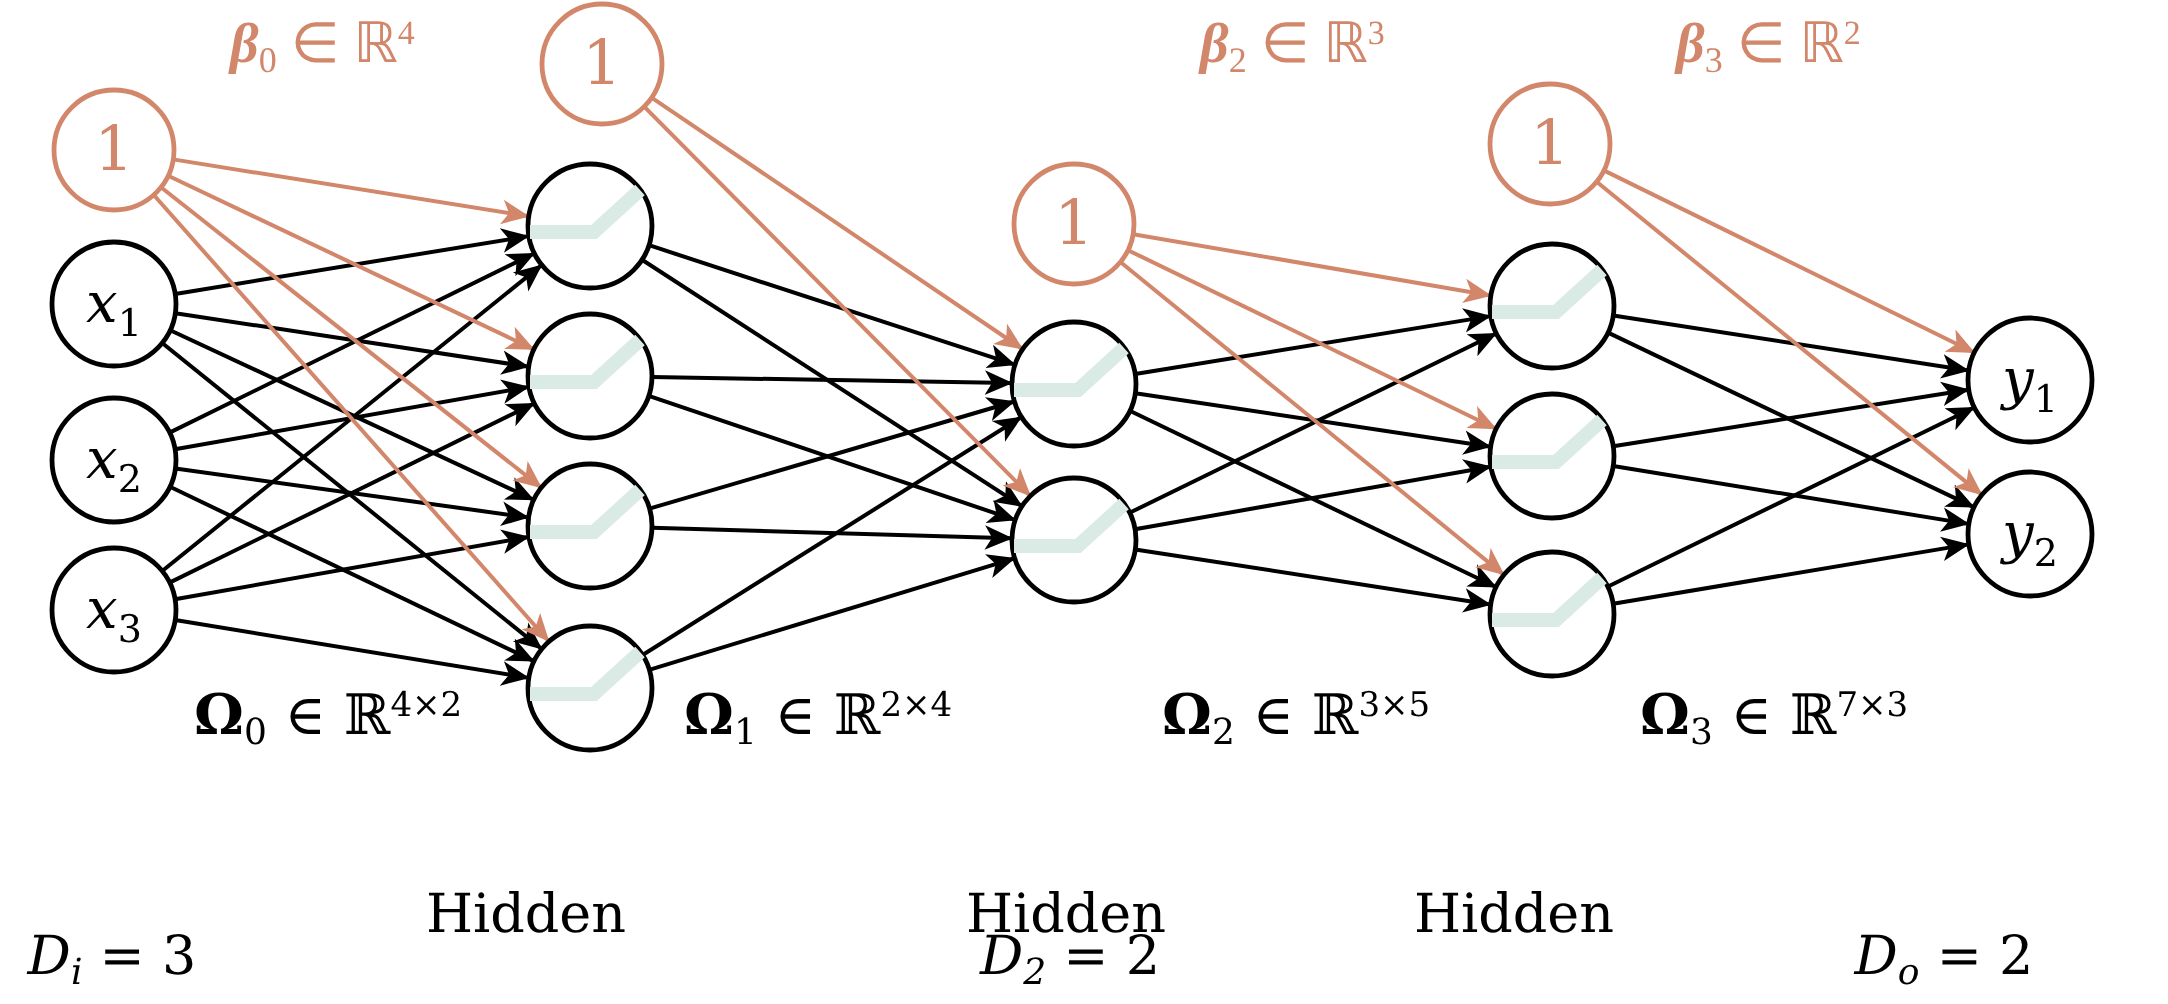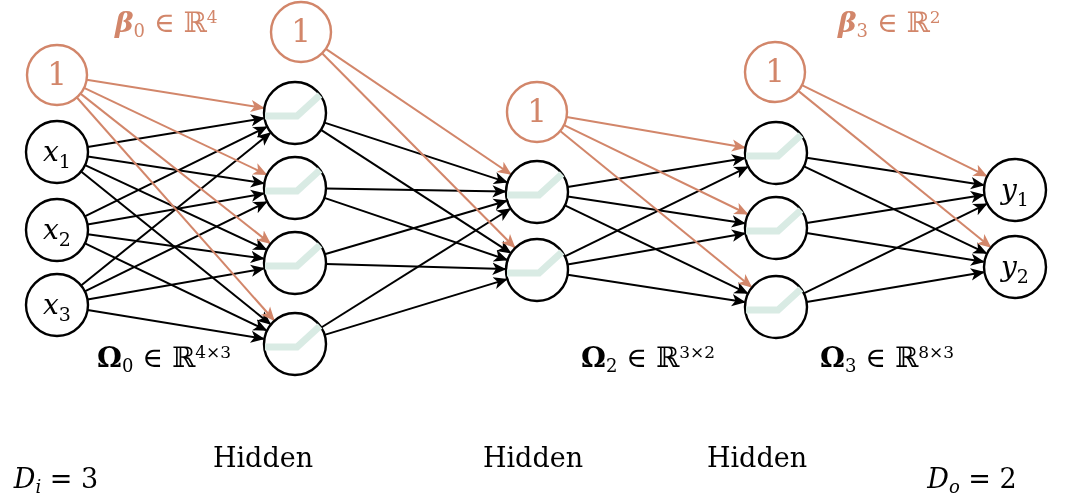--- a/index.html
+++ b/index.html
@@ -4,21 +4,21 @@
 <style>
   html,body{margin:0;padding:0;background:#fff;}
   #stage{position:relative;width:1084px;height:502px;background:#fff;overflow:hidden;
          font-family:"DejaVu Serif","DejaVu Sans",serif;color:var(--ink,#000);}
   #net-svg{position:absolute;left:0;top:0;}
 
   
   .math{position:absolute;font-size:28px;white-space:pre;line-height:1;}
   .math sub{font-size:18px;line-height:0;vertical-align:-5px;}
   .math sup{font-size:17px;line-height:0;vertical-align:9px;}
-  .beta{color:var(--accent,#d2866a);}
+  .beta{color:var(--accent,#d2866a);font-family:Liberation Serif, serif;}
   .beta .sym{font-weight:700;font-style:italic;}
   .omega{color:var(--ink,#000);}
   .omega .sym{font-weight:700;}
 
   
   .caption{position:absolute;top:383px;width:260px;text-align:center;
            font-size:27px;line-height:30px;white-space:pre;}
   .dim{position:absolute;top:464px;width:260px;text-align:center;
        font-size:27px;line-height:30px;white-space:pre;}
   .dim .dvar{font-style:italic;}
@@ -128,25 +128,27 @@
         <text x="1015" y="199" text-anchor="middle" class="nlabel">y<tspan dy="7" class="nsub">1</tspan></text>
         <text x="1015" y="276" text-anchor="middle" class="nlabel">y<tspan dy="7" class="nsub">2</tspan></text>
         <text x="57" y="85" text-anchor="middle" class="blabel">1</text>
         <text x="301" y="42" text-anchor="middle" class="blabel">1</text>
         <text x="537" y="122" text-anchor="middle" class="blabel">1</text>
         <text x="775" y="82" text-anchor="middle" class="blabel">1</text>
       </g>
   </svg>
 
   <div class="math beta" style="left:115px;top:9px"><span class="sym">β</span><sub>0</sub><span class="rel"> ∈ ℝ</span><sup>4</sup></div>
+  <div class="math beta" style="left:600px;top:9px"><span class="sym">β</span><sub>2</sub><span class="rel"> ∈ ℝ</span><sup>3</sup></div>
   <div class="math beta" style="left:838px;top:9px"><span class="sym">β</span><sub>3</sub><span class="rel"> ∈ ℝ</span><sup>2</sup></div>
 
-  <div class="math omega" style="left:97px;top:344px"><span class="sym">Ω</span><sub>0</sub><span class="rel"> ∈ ℝ</span><sup>4×3</sup></div>
-  <div class="math omega" style="left:581px;top:344px"><span class="sym">Ω</span><sub>2</sub><span class="rel"> ∈ ℝ</span><sup>3×2</sup></div>
-  <div class="math omega" style="left:820px;top:344px"><span class="sym">Ω</span><sub>3</sub><span class="rel"> ∈ ℝ</span><sup>8×3</sup></div>
+  <div class="math omega" style="left:97px;top:344px"><span class="sym">Ω</span><sub>0</sub><span class="rel"> ∈ ℝ</span><sup>4×2</sup></div>
+  <div class="math omega" style="left:342px;top:344px"><span class="sym">Ω</span><sub>1</sub><span class="rel"> ∈ ℝ</span><sup>2×4</sup></div>
+  <div class="math omega" style="left:581px;top:344px"><span class="sym">Ω</span><sub>2</sub><span class="rel"> ∈ ℝ</span><sup>3×5</sup></div>
+  <div class="math omega" style="left:820px;top:344px"><span class="sym">Ω</span><sub>3</sub><span class="rel"> ∈ ℝ</span><sup>7×3</sup></div>
 
   <div class="caption" style="left:-76px">
     <div></div>
     
   </div>
   <div class="caption" style="left:133px">
     <div>Hidden</div>
     
   </div>
   <div class="caption" style="left:403px">
@@ -156,15 +158,16 @@
   <div class="caption" style="left:627px">
     <div>Hidden</div>
     
   </div>
   <div class="caption" style="left:840px">
     <div></div>
     
   </div>
 
   <div class="dim" style="left:-74px"><span class="dvar">D</span><sub>i</sub><span> = 3</span></div>
+  <div class="dim" style="left:405px"><span class="dvar">D</span><sub>2</sub><span> = 2</span></div>
   <div class="dim" style="left:842px"><span class="dvar">D</span><sub>o</sub><span> = 2</span></div>
 
 </div>
 
 </body></html>

